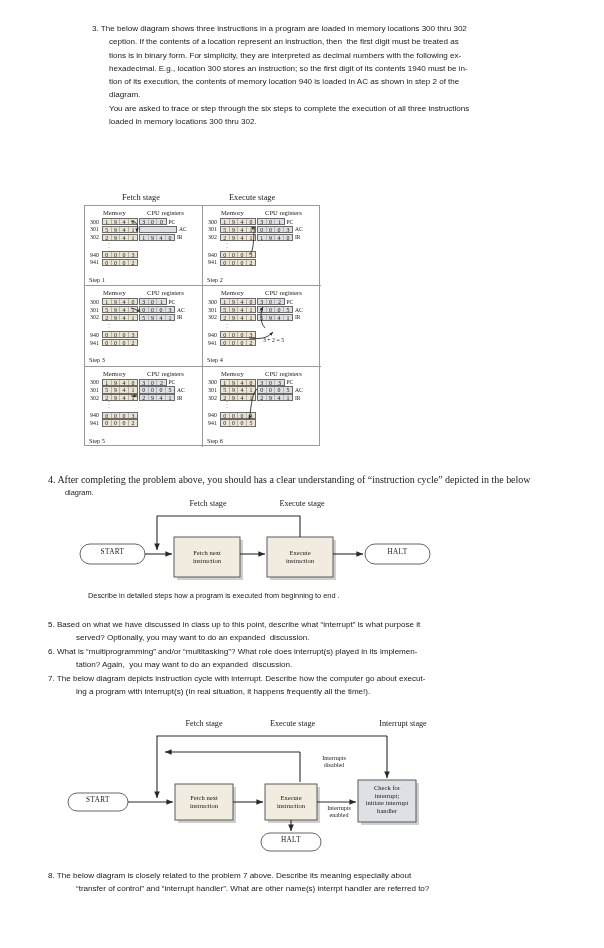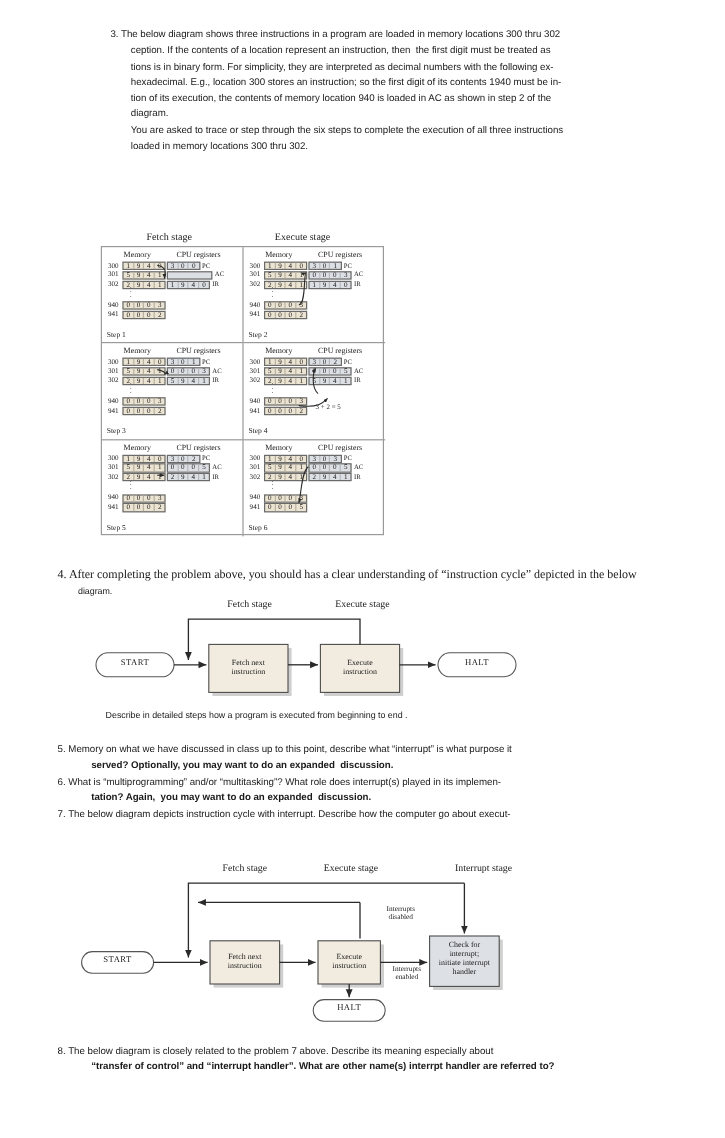--- a/index.html
+++ b/index.html
@@ -16,21 +16,21 @@
   
   .qblock { position:absolute; }
   .qline {
     font-size:8.1px;
     line-height:13.3px;
     letter-spacing:-0.02px;
     white-space:pre;
   }
   .qnum-line { text-indent:0; }
   .indent1 { padding-left:17px; }
-  .indent2 { padding-left:28px;font-weight:bold; }
+  .indent2 { padding-left:28px; }
 
   
   #step-diagram {
     position:absolute;
     left:84px; top:205px;
     width:236px; height:241px;
     border:1px solid #9a9a9a;
     background:#fff;
   }
   .stage-hdr {
@@ -760,31 +760,32 @@
   <div class="flow-txt node-lbl" style="left:197px; top:44px; width:66px;">Execute
 instruction</div>
   <div class="flow-txt term-lbl" style="left:295px; top:44px; width:65px;">HALT</div>
 </div>
 
 <div class="qblock" style="left:88px; top:589px; width:470px;">
   <div class="qline" style="font-size:7.4px;">Describe in detailed steps how a program is executed from beginning to end .</div>
 </div>
 
 <div class="qblock" style="left:48px; top:618px; width:512px;">
-  <div class="qline qnum-line"><span>5.</span> <span>Memory on what we have discussed in class up to this point, describe what “interrupt” is what purpose it</span></div>
+  <div class="qline qnum-line"><span>5.</span> <span>Based on what we have discussed in class up to this point, describe what “interrupt” is what purpose it</span></div>
   <div class="qline indent2">served? Optionally, you may want to do an expanded  discussion.</div>
 </div>
 
 <div class="qblock" style="left:48px; top:645px; width:512px;">
   <div class="qline qnum-line"><span>6.</span> <span>What is “multiprogramming” and/or “multitasking”? What role does interrupt(s) played in its implemen-</span></div>
   <div class="qline indent2">tation? Again,  you may want to do an expanded  discussion.</div>
 </div>
 
 <div class="qblock" style="left:48px; top:672px; width:512px;">
   <div class="qline qnum-line"><span>7.</span> <span>The below diagram depicts instruction cycle with interrupt. Describe how the computer go about execut-</span></div>
+  <div class="qline indent2">ing a program with interrupt(s) (In real situation, it happens frequently all the time!).</div>
 </div>
 
 <div class="flow" id="flow2" style="left:62px; top:722px; width:470px; height:130px;">
   <svg width="470" height="130" viewBox="0 0 470 130">
     <defs>
       <marker id="ah2" markerWidth="7" markerHeight="7" refX="6" refY="2.6" orient="auto">
         <path d="M0,0 L6,2.6 L0,5.2 Z" fill="#2a2a2a"></path>
       </marker>
     </defs>
 

